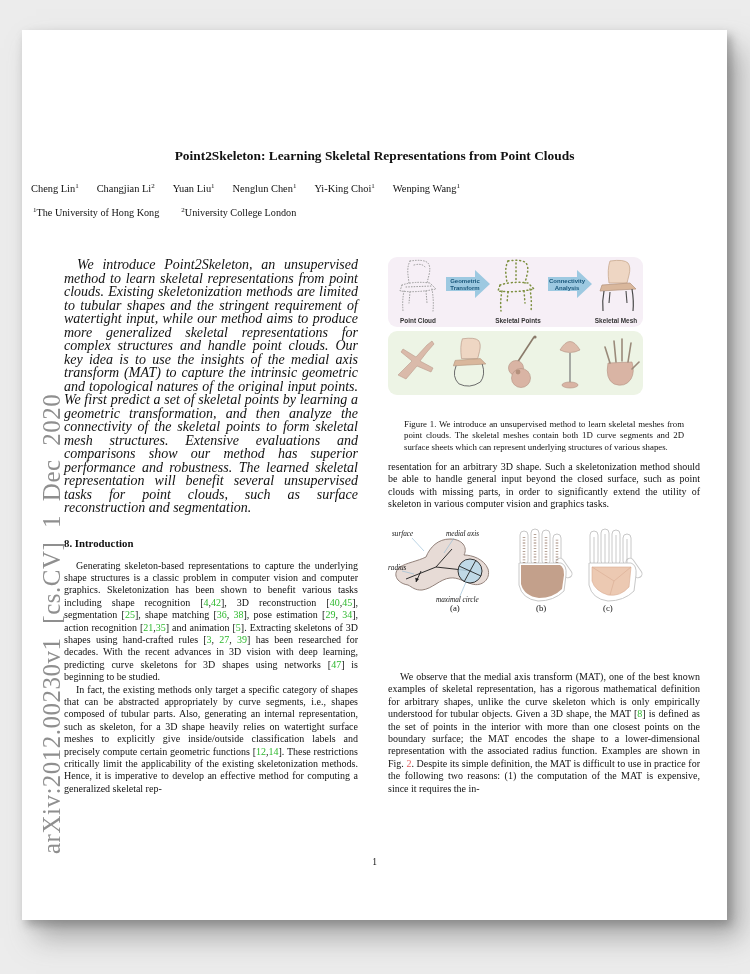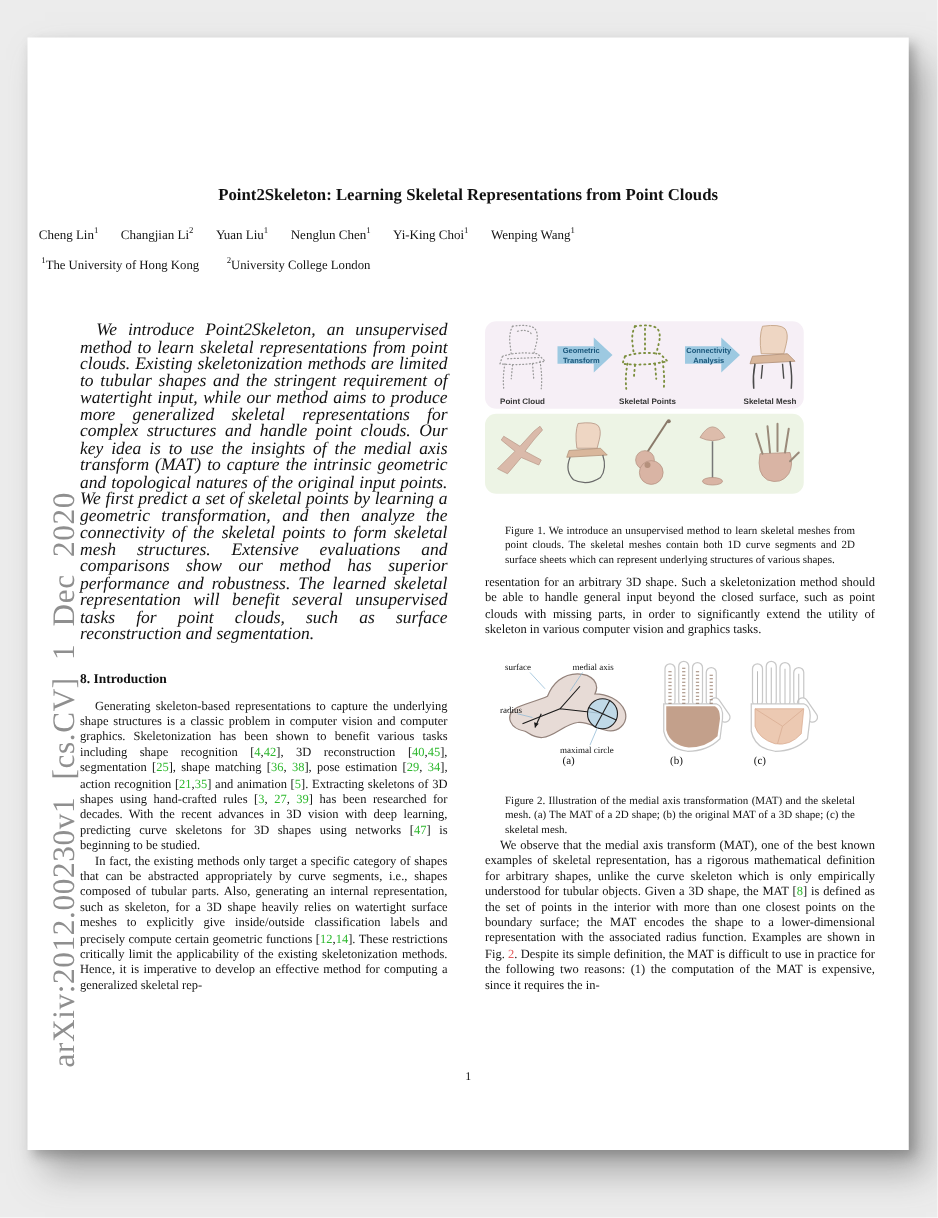--- a/index.html
+++ b/index.html
@@ -45,21 +45,21 @@
   .bodytext{font-size:10px;line-height:12.4px;text-align:justify;margin:0;}
   .indent{text-indent:12px;}
   .cite{color:#2eb82e;}
   .figref{color:#e05c5c;}
   
   .fig1-top{position:absolute;left:0;top:2px;width:255px;height:70px;background:#f6eff6;border-radius:9px;}
   .fig1-bot{position:absolute;left:0;top:76px;width:255px;height:64px;background:#edf4e5;border-radius:9px;}
   .fig1-cap{position:absolute;left:0;top:148px;width:312px;}
   .caption{font-size:8.8px;line-height:11.4px;text-align:justify;margin:16px;}
   .contpara{position:absolute;left:0;top:206px;width:312px;}
-  .fig2{position:absolute;left:12px;top:272px;width:312px;height:78px;}
+  .fig2{position:absolute;left:0;top:272px;width:312px;height:78px;font-style:italic;}
   .fig2-sub{position:absolute;top:348px;font-size:8.8px;}
   .fig2-cap{position:absolute;left:0;top:364px;width:312px;}
   .para2R{position:absolute;left:0;top:416px;width:312px;}
   .pageno{position:absolute;left:0;right:0;top:827px;text-align:center;font-size:9.5px;}
   
   .paneltxt{font-family:"Liberation Sans",sans-serif;font-size:6.4px;font-weight:bold;fill:#333;text-anchor:middle;}
   .arrowtxt{font-family:"Liberation Sans",sans-serif;font-size:6px;font-weight:bold;fill:#19567a;text-anchor:middle;}
   .anno{font-family:"Liberation Serif",serif;font-size:7.2px;fill:#111;}
   svg{display:block;}
 </style>
@@ -236,23 +236,20 @@
           </g>
           <path d="M8,38 L47,38 L45,58 Q36,68 24,66 Q11,62 8,52 Z" fill="#ecc9b2" stroke="#d8ab92" stroke-width="0.6"></path>
           <path d="M8,38 L30,52 L47,38 M30,52 L26,66" fill="none" stroke="#d8ab92" stroke-width="0.6"></path>
         </g>
       </svg>
     </div>
     <span class="fig2-sub" style="left:62px;">(a)</span>
     <span class="fig2-sub" style="left:148px;">(b)</span>
     <span class="fig2-sub" style="left:215px;">(c)</span>
 
-    <div class="fig2-cap">
-      <p class="caption">Figure 2. Illustration of the medial axis transformation (MAT) and the skeletal mesh. (a) The MAT of a 2D shape; (b) the original MAT of a 3D shape; (c) the skeletal mesh.</p>
-    </div>
 
     <div class="para2R">
       <p class="bodytext indent"><span>We observe that the medial axis transform (MAT), one of the best known examples of skeletal representation, has a rigorous mathematical definition for arbitrary shapes, unlike the curve skeleton which is only empirically understood for tubular objects. Given a 3D shape, the MAT [</span><span class="cite">8</span><span>] is defined as the set of points in the interior with more than one closest points on the boundary surface; the MAT encodes the shape to a lower-dimensional representation with the associated radius function. Examples are shown in Fig. </span><span class="figref">2</span><span>. Despite its simple definition, the MAT is difficult to use in practice for the following two reasons: (1) the computation of the MAT is expensive, since it requires the in-</span></p>
     </div>
 
   </div>
 
   <div class="pageno">1</div>
 
 </div>

